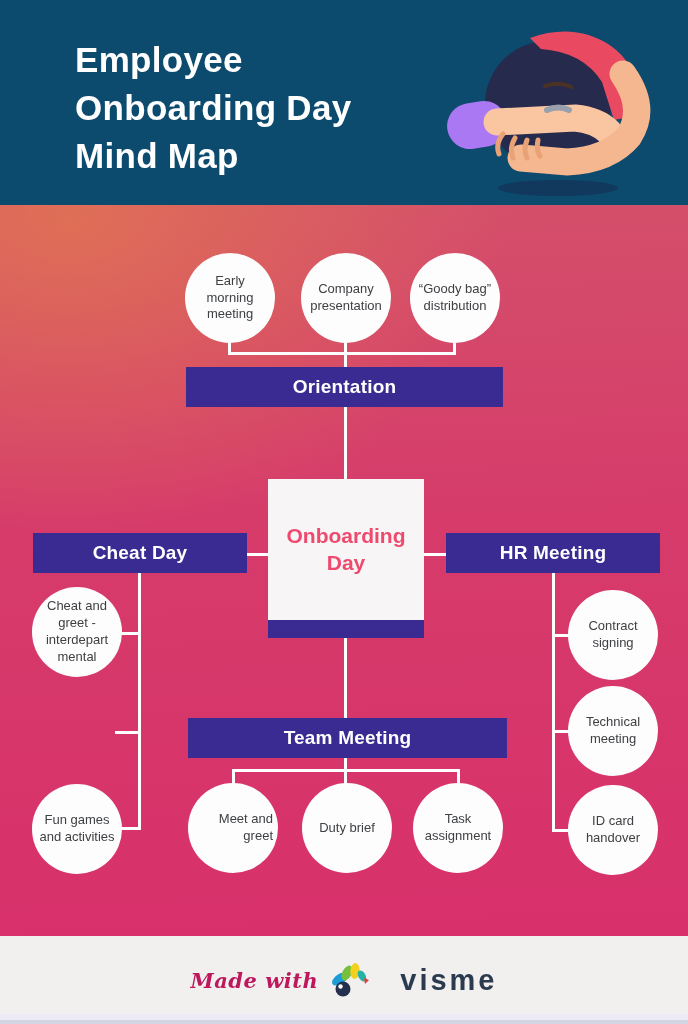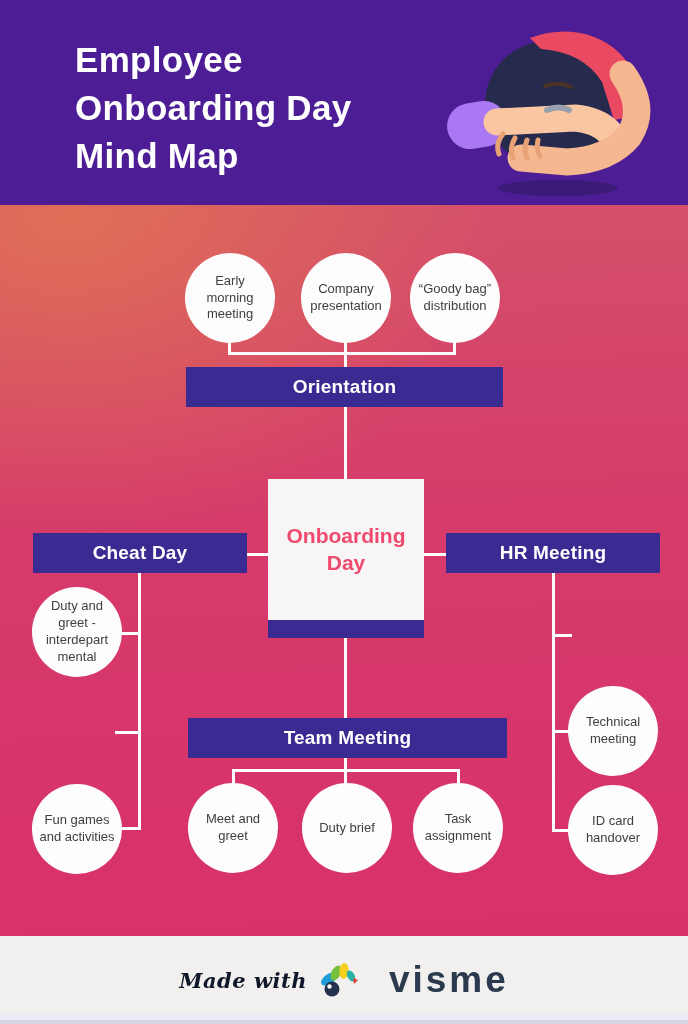--- a/index.html
+++ b/index.html
@@ -1,20 +1,20 @@
 <!DOCTYPE html>
 <html><head>
 <meta charset="utf-8">
 <style>
   html,body{margin:0;padding:0;background:#ffffff;}
   .page{position:relative;width:688px;height:1024px;overflow:hidden;
         font-family:"Liberation Sans",sans-serif;background:#fff;}
 
   
-  .header{position:absolute;left:0;top:0;width:688px;height:205px;background:#4c1d95;}
+  .header{position:absolute;left:0;top:0;width:688px;height:205px;background:#0c4a6e;}
   .title{position:absolute;left:75px;top:36px;color:#ffffff;font-weight:800;
          font-size:35px;line-height:48px;letter-spacing:.3px;}
   .illus{position:absolute;left:425px;top:16px;}
 
   
   .canvas{position:absolute;left:0;top:205px;width:688px;height:731px;
           background:
             radial-gradient(ellipse 640px 460px at 10% 2%, rgba(232,137,71,.55), rgba(232,137,71,0) 68%),
             linear-gradient(178deg,#d4506a 0%,#d63b6a 45%,#d8306b 100%);}
 
@@ -31,22 +31,22 @@
   .center-box{position:absolute;left:268px;top:274px;width:156px;height:159px;background:#f7f5f6;z-index:2;}
   .center-box .label{position:absolute;left:0;top:0;width:100%;height:141px;
         display:flex;align-items:center;justify-content:center;text-align:center;
         color:#ef4a6e;font-weight:800;font-size:21px;line-height:1.25;padding:0 14px;box-sizing:border-box;}
   .center-box .strip{position:absolute;left:0;bottom:0;width:100%;height:18px;background:#3a2b92;}
 
   
   .footer{position:absolute;left:0;top:936px;width:688px;height:88px;background:#f1f0ee;
           display:flex;align-items:center;justify-content:center;gap:12px;}
   .made-with{font-family:"DejaVu Serif",serif;font-style:italic;font-weight:700;
-             font-size:21px;color:#0f172a;letter-spacing:.5px;}
-  .wordmark{font-size:37px;font-weight:600;color:#2c3a50;letter-spacing:3px;margin-left:16px;}
+             font-size:21px;color:#be185d;letter-spacing:.5px;}
+  .wordmark{font-size:29px;font-weight:600;color:#2c3a50;letter-spacing:3px;margin-left:16px;}
   .edge1{position:absolute;left:0;top:1014px;width:688px;height:6px;background:#eceaf4;}
   .edge2{position:absolute;left:0;top:1020px;width:688px;height:4px;background:#d4d5e3;}
 </style>
 </head>
 <body>
 
 <div class="page">
 
   <div class="header">
     <div class="title">
@@ -116,34 +116,37 @@
       <span>Early morning meeting</span>
     </div>
     <div class="node" style="left:301px;top:48px;">
       <span>Company presentation</span>
     </div>
     <div class="node" style="left:410px;top:48px;">
       <span>“Goody bag” distribution</span>
     </div>
 
     <div class="node" style="left:32px;top:382px;">
-      <span>Duty and greet - interdepart mental</span>
+      <span>Cheat and greet - interdepart mental</span>
     </div>
     <div class="node" style="left:32px;top:579px;">
       <span>Fun games and activities</span>
     </div>
 
+    <div class="node" style="left:568px;top:385px;">
+      <span>Contract signing</span>
+    </div>
     <div class="node" style="left:568px;top:481px;">
       <span>Technical meeting</span>
     </div>
     <div class="node" style="left:568px;top:580px;">
       <span>ID card handover</span>
     </div>
 
-    <div class="node" style="left:188px;top:578px;">
+    <div class="node" style="left:188px;top:578px;text-align:right;">
       <span>Meet and greet</span>
     </div>
     <div class="node" style="left:302px;top:578px;">
       <span>Duty brief</span>
     </div>
     <div class="node" style="left:413px;top:578px;">
       <span>Task assignment</span>
     </div>
 
   </div>

